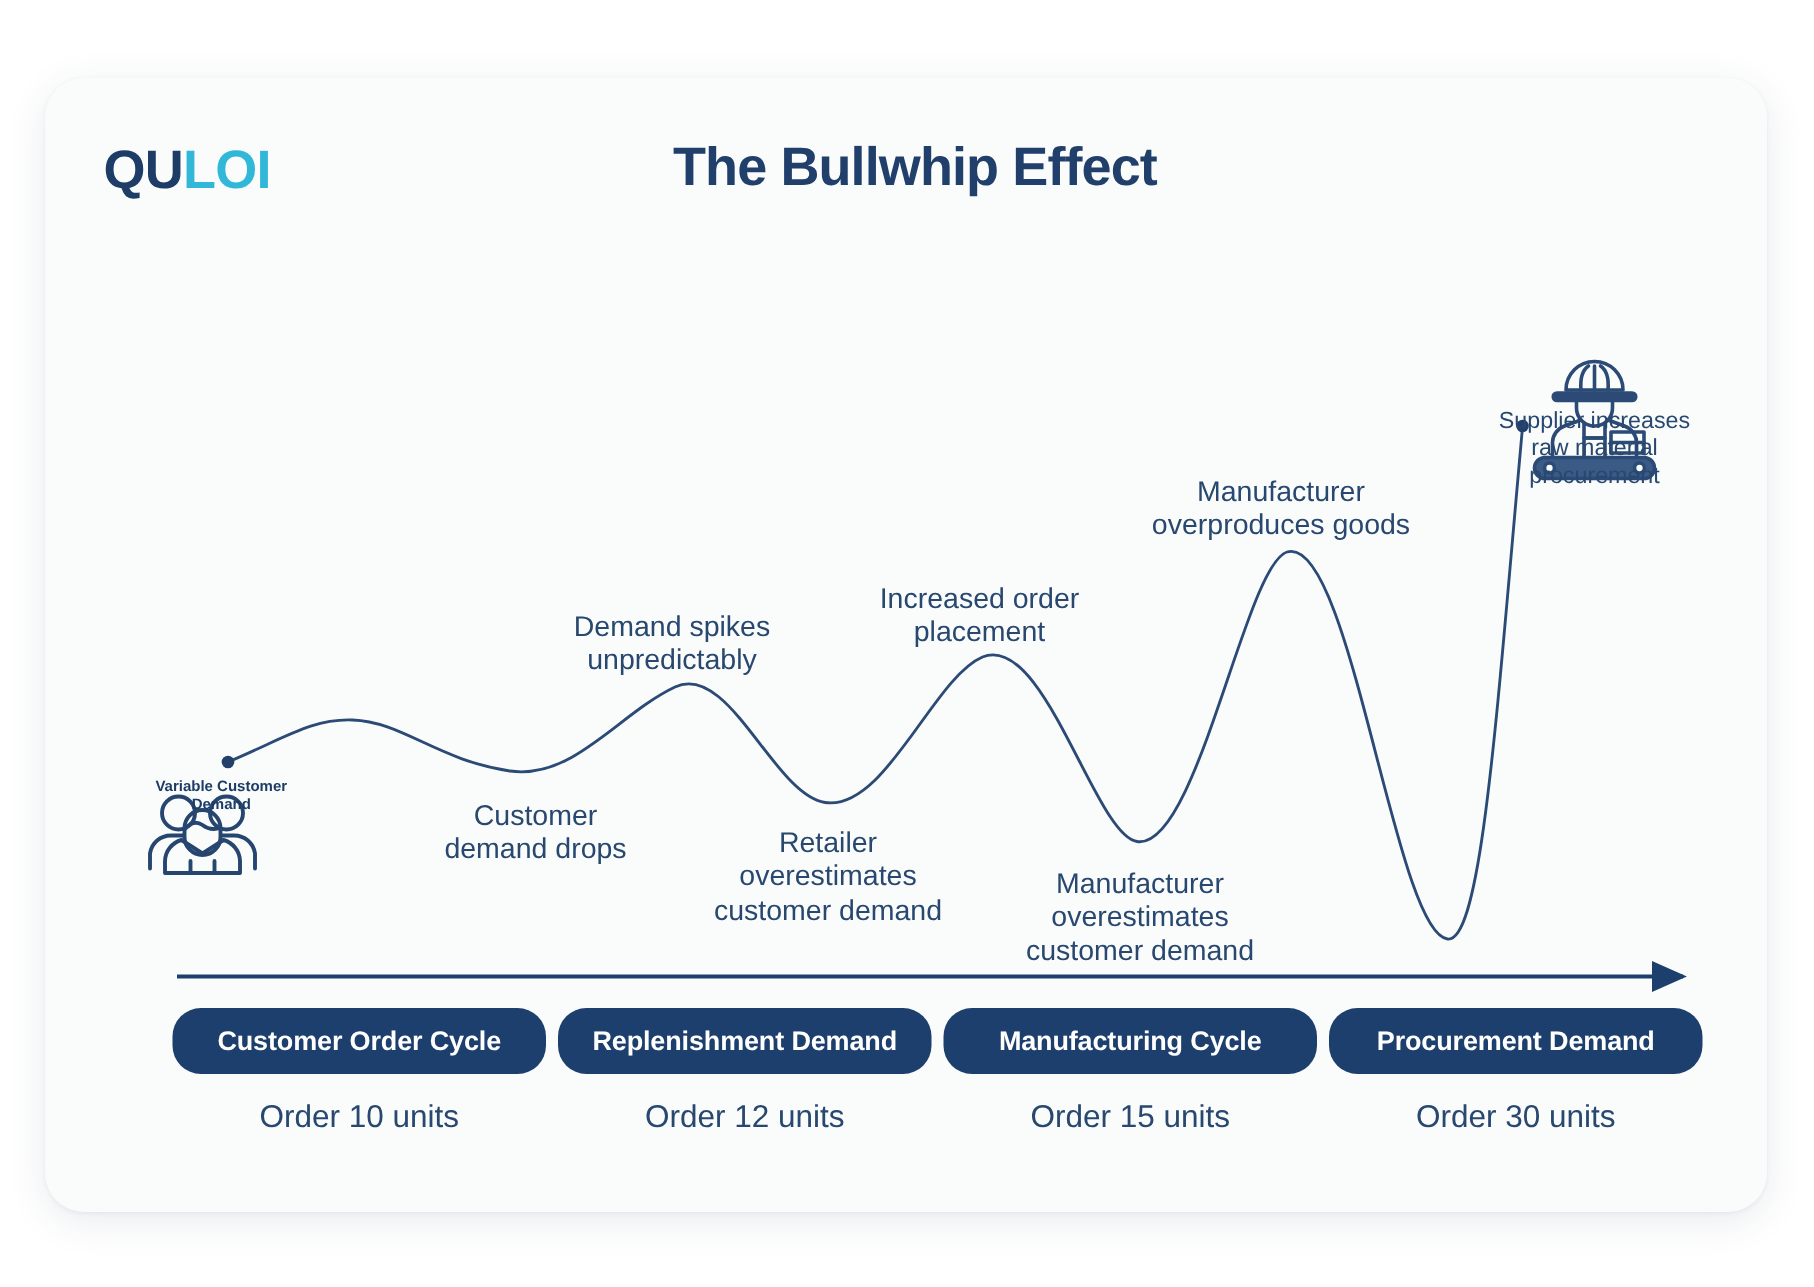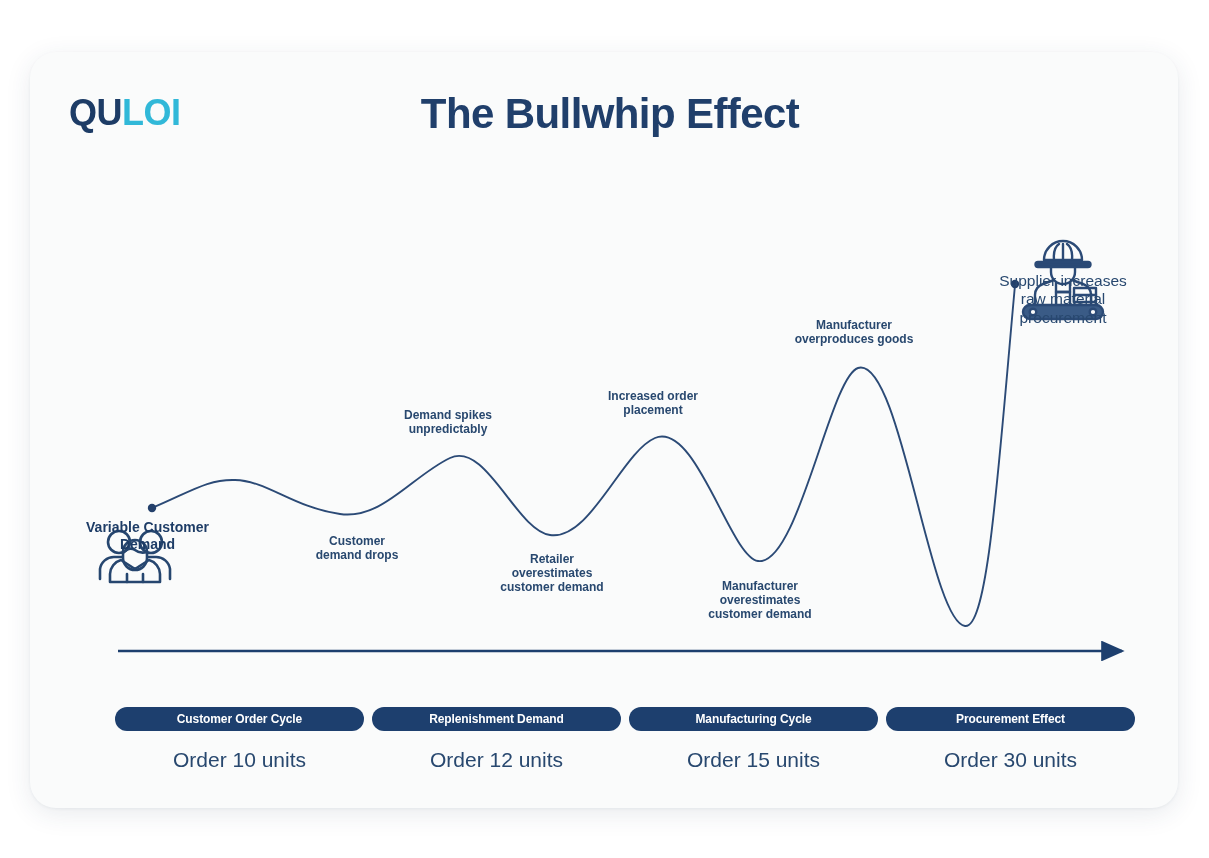--- a/index.html
+++ b/index.html
@@ -50,59 +50,59 @@
   #logo .lg-dark { color: #1d3c66; }
   #logo .lg-cyan { color: #31b8d8; }
 
   
   #title {
     position: absolute;
     left: 350px;
     top: 39px;
     width: 460px;
     text-align: center;
-    font-size: 42px;
+    font-size: 36px;
     font-weight: 800;
     color: #203f6b;
     letter-spacing: -0.6px;
     line-height: 1.1;
   }
 
   
   #canvas {
     position: absolute;
     left: 0;
     top: 0;
     width: 1148px;
     height: 756px;
   }
 
   
   .curve-label {
     position: absolute;
     text-align: center;
     color: #28486f;
-    font-size: 12px;
+    font-size: 19px;
     line-height: 1.18;
-    font-weight: 700;
+    font-weight: 400;
     white-space: pre-line;
   }
 
   
   #customer-block {
     position: absolute;
     left: 10px;
     top: 460px;
     width: 215px;
     text-align: center;
   }
   #customer-title {
     margin-top: 7px;
     color: #1d3c66;
-    font-size: 14px;
+    font-size: 10px;
     font-weight: 700;
     line-height: 1.2;
     white-space: pre-line;
   }
   #customer-sub {
     margin-top: 2px;
     color: #28486f;
     font-size: 15px;
     line-height: 1.2;
     white-space: pre-line;
@@ -131,31 +131,30 @@
     gap: 8px;
   }
   .cycle-col {
     flex: 1 1 0;
     display: flex;
     flex-direction: column;
     align-items: center;
   }
   .cycle-pill {
     width: 249px;
-    height: 24px;
+    height: 44px;
     border-radius: 19px;
     background: #1d3f6e;
     color: #ffffff;
-    font-size: 12px;
+    font-size: 18px;
     font-weight: 700;
     display: flex;
     align-items: center;
     justify-content: center;
     letter-spacing: -0.1px;
-    margin-top: 35px;
   }
   .cycle-order {
     margin-top: 17px;
     color: #28486f;
     font-size: 21px;
     font-weight: 400;
   }
 </style>
 </head>
 <body>
@@ -261,19 +260,19 @@
       </div>
       <div class="cycle-col">
         <div class="cycle-pill">Replenishment Demand</div>
         <div class="cycle-order">Order 12 units</div>
       </div>
       <div class="cycle-col">
         <div class="cycle-pill">Manufacturing Cycle</div>
         <div class="cycle-order">Order 15 units</div>
       </div>
       <div class="cycle-col">
-        <div class="cycle-pill">Procurement Effect</div>
+        <div class="cycle-pill">Procurement Demand</div>
         <div class="cycle-order">Order 30 units</div>
       </div>
     </div>
 
   </div>
 </div>
 
 </body></html>

